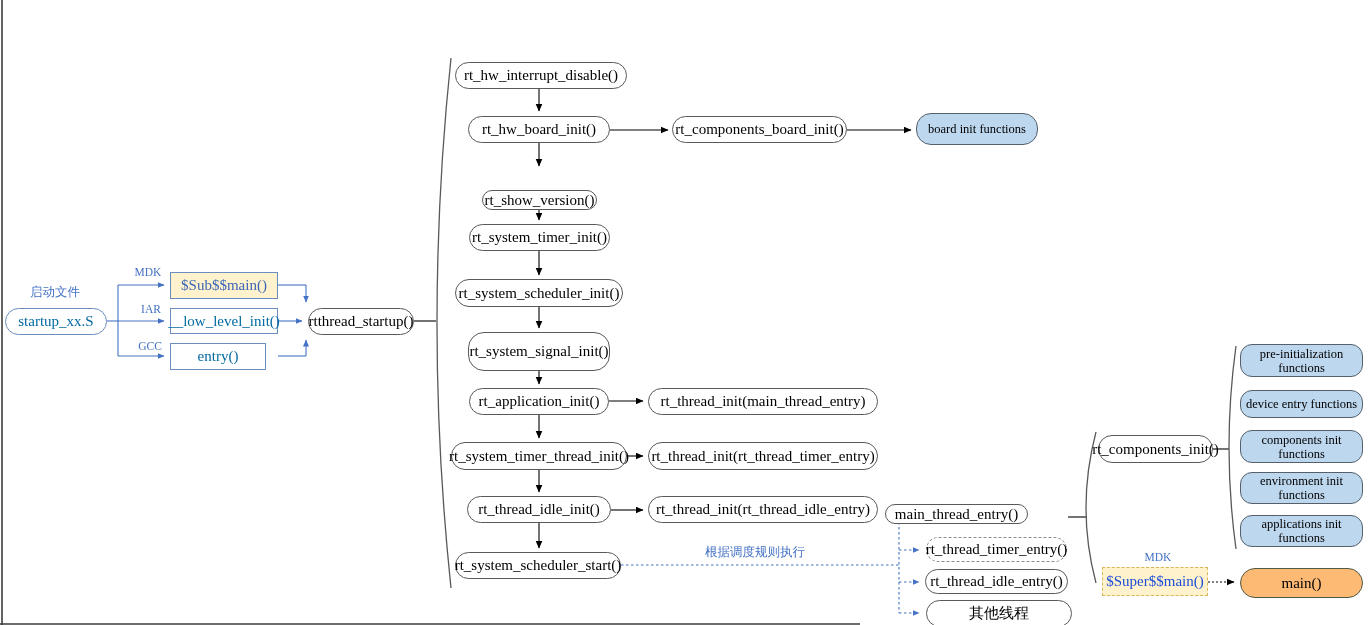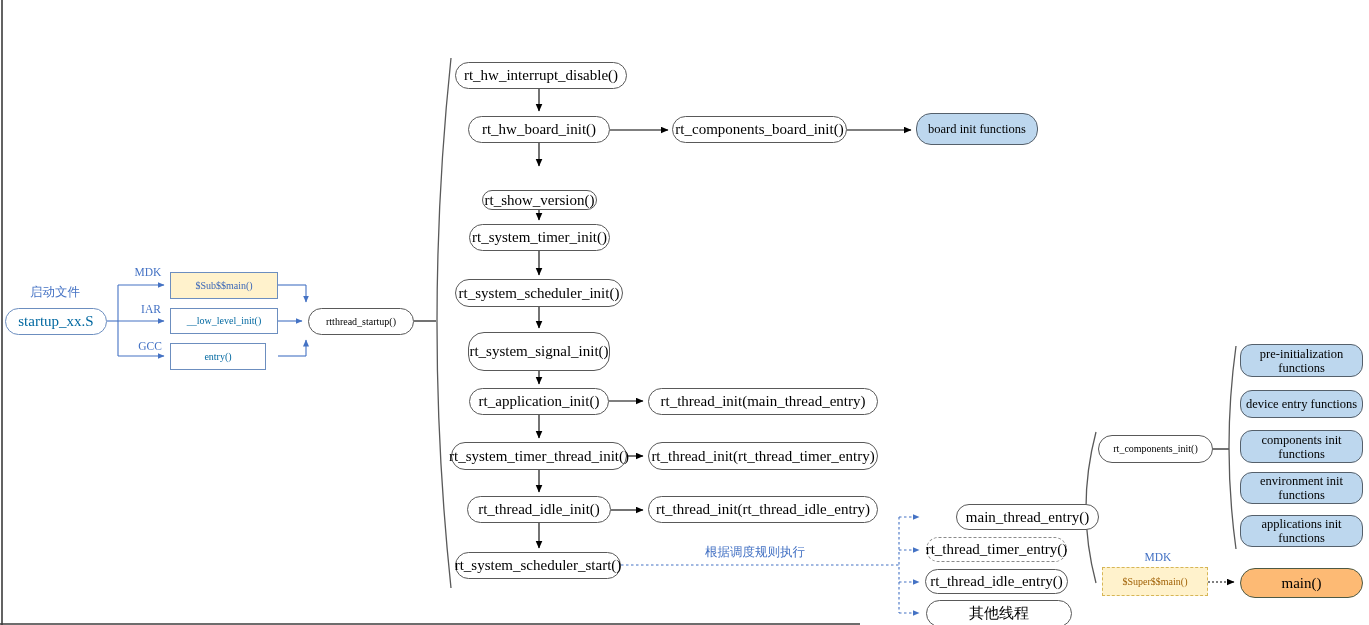--- a/index.html
+++ b/index.html
@@ -10,29 +10,29 @@
   svg.wires{position:absolute;left:0;top:0;width:1369px;height:625px;pointer-events:none;}
   .node{
     position:absolute;box-sizing:border-box;display:flex;align-items:center;justify-content:center;
     text-align:center;font-size:15px;color:#000;background:#fff;
     border:1.4px solid #595959;border-radius:16px;line-height:1.12;white-space:nowrap;
   }
   .blue-border{border:1.2px solid #6C8EBF;color:#0369a1;}
   .stadium{border-radius:16px;}
   .rect{border-radius:0;}
   .tan{background:#FFF2CC;}
-  .tan-dashed{background:#FFF2CC;border:1.3px dashed #D6B656;color:#a16207;border-radius:0;}
+  .tan-dashed{background:#FFF2CC;border:1.3px dashed #D6B656;color:#1d4ed8;border-radius:0;}
   .fill-blue{background:#BDD7EE;border:1.2px solid #55606b;border-radius:12px;white-space:normal;font-size:12.5px;padding:1px 4px;}
   .fill-green{background:#fdba74;border:1.3px solid #4d5a45;border-radius:15px;}
   .dashed{border-style:dashed;}
   .lbl{
     position:absolute;font-size:11.5px;color:#4472C4;text-align:center;line-height:1;white-space:nowrap;
   }
   .lbl-cn{font-size:12.5px;}
-  .small{font-size:10px;}
+  .small{font-size:15px;}
 </style>
 </head>
 <body>
 
 <div id="canvas">
 
   <svg class="wires">
     <defs>
       <marker id="ab" markerWidth="9" markerHeight="8" refX="7.5" refY="3.5" orient="auto" markerUnits="userSpaceOnUse">
         <path d="M0,0 L8,3.5 L0,7 Z" fill="#000"></path>
@@ -129,21 +129,21 @@
 
   <div class="node" style="left:672px;top:116px;width:175px;height:27px;">rt_components_board_init()</div>
   <div class="node fill-blue" style="left:916px;top:113px;width:122px;height:32px;border-radius:15px;">board init functions</div>
 
   <div class="node" style="left:648px;top:388px;width:230px;height:27px;">rt_thread_init(main_thread_entry)</div>
   <div class="node" style="left:648px;top:442px;width:230px;height:28px;">rt_thread_init(rt_thread_timer_entry)</div>
   <div class="node" style="left:648px;top:496px;width:230px;height:27px;">rt_thread_init(rt_thread_idle_entry)</div>
 
   <div class="lbl lbl-cn" style="left:700px;top:546px;width:110px;">根据调度规则执行</div>
 
-  <div class="node" style="left:956px;top:504px;width:143px;height:26px;">main_thread_entry()</div>
+  <div class="node" style="left:885px;top:504px;width:143px;height:20px;">main_thread_entry()</div>
   <div class="node dashed" style="left:926px;top:537px;width:141px;height:25px;border-color:#8a8a8a;">rt_thread_timer_entry()</div>
   <div class="node" style="left:925px;top:569px;width:143px;height:25px;">rt_thread_idle_entry()</div>
   <div class="node" style="left:926px;top:600px;width:146px;height:27px;">其他线程</div>
 
   <div class="node small" style="left:1098px;top:435px;width:115px;height:28px;">rt_components_init()</div>
 
   <div class="node fill-blue" style="left:1240px;top:344px;width:123px;height:33px;">pre-initialization functions</div>
   <div class="node fill-blue" style="left:1240px;top:390px;width:123px;height:28px;">device entry functions</div>
   <div class="node fill-blue" style="left:1240px;top:430px;width:123px;height:33px;">components init functions</div>
   <div class="node fill-blue" style="left:1240px;top:472px;width:123px;height:32px;">environment init functions</div>

